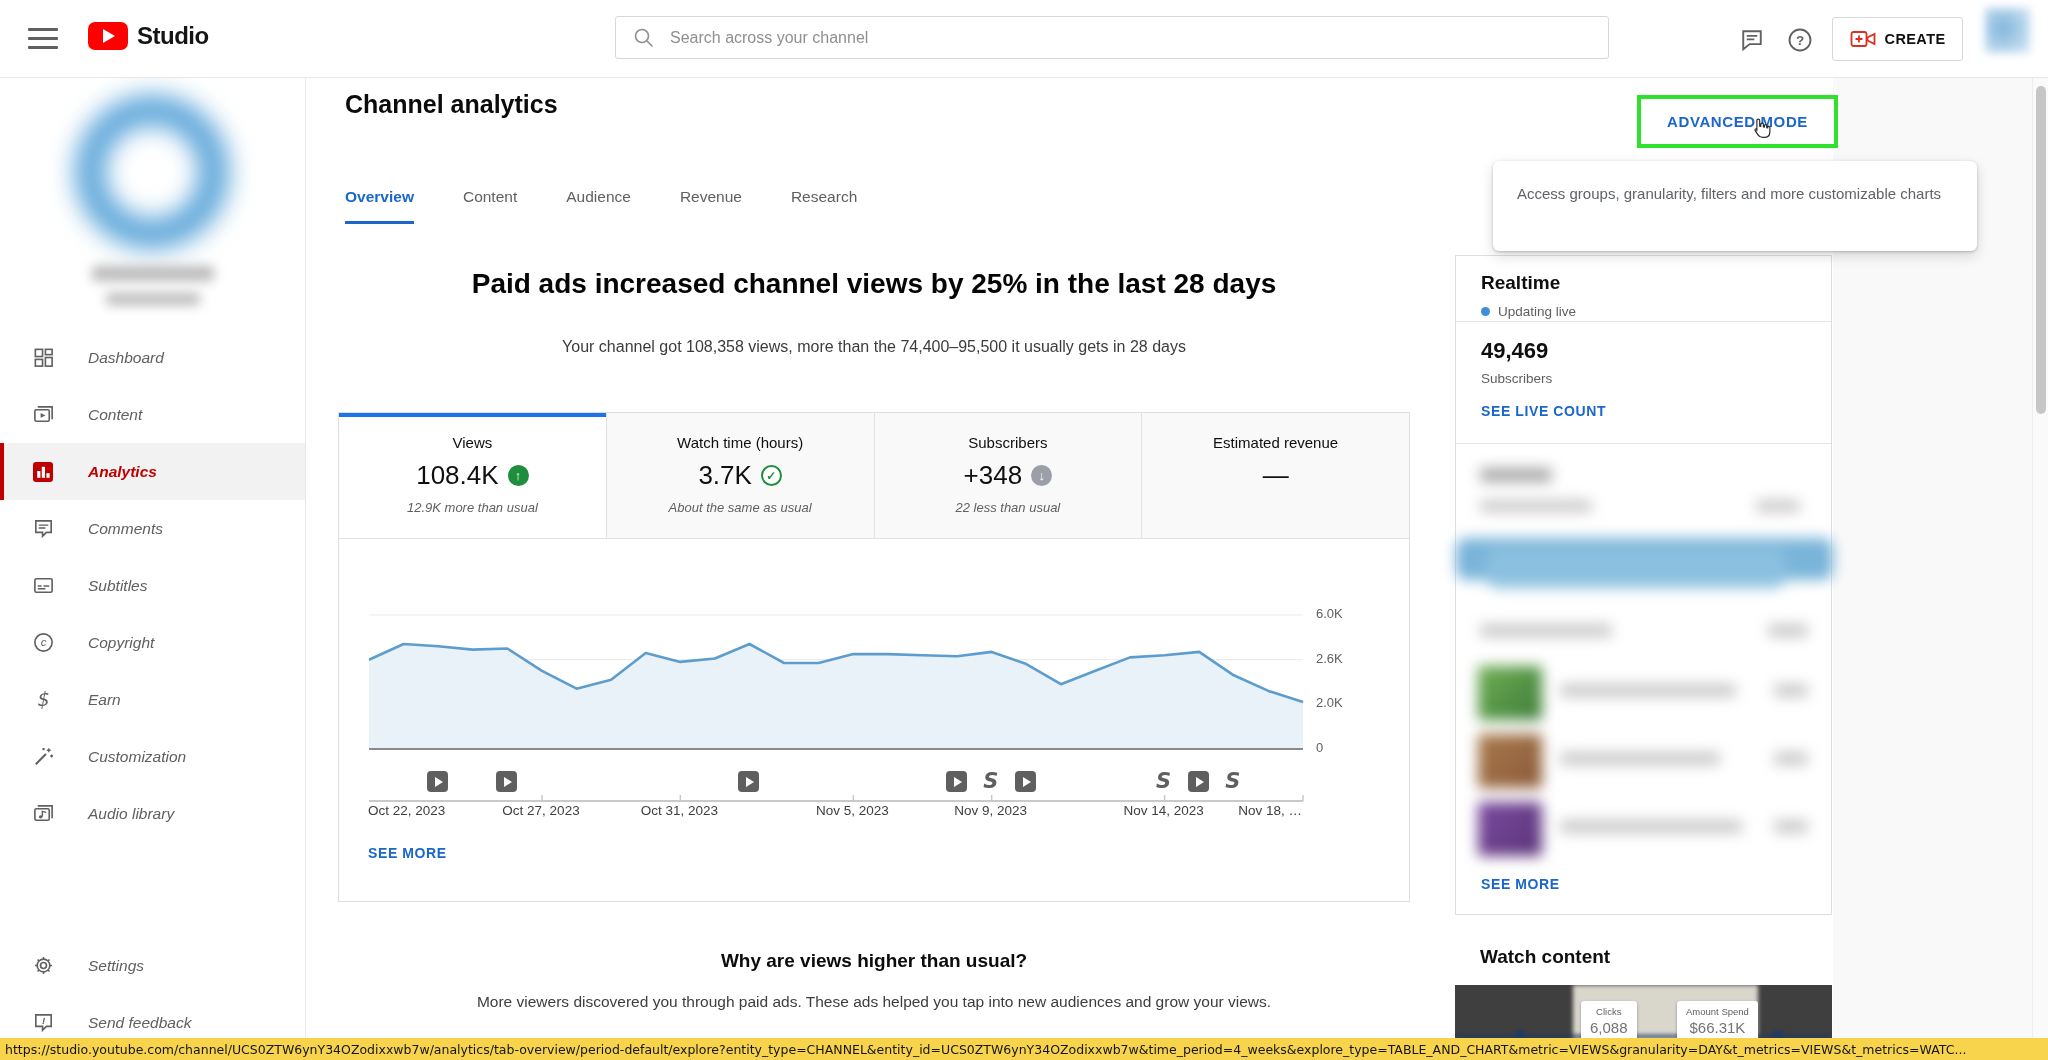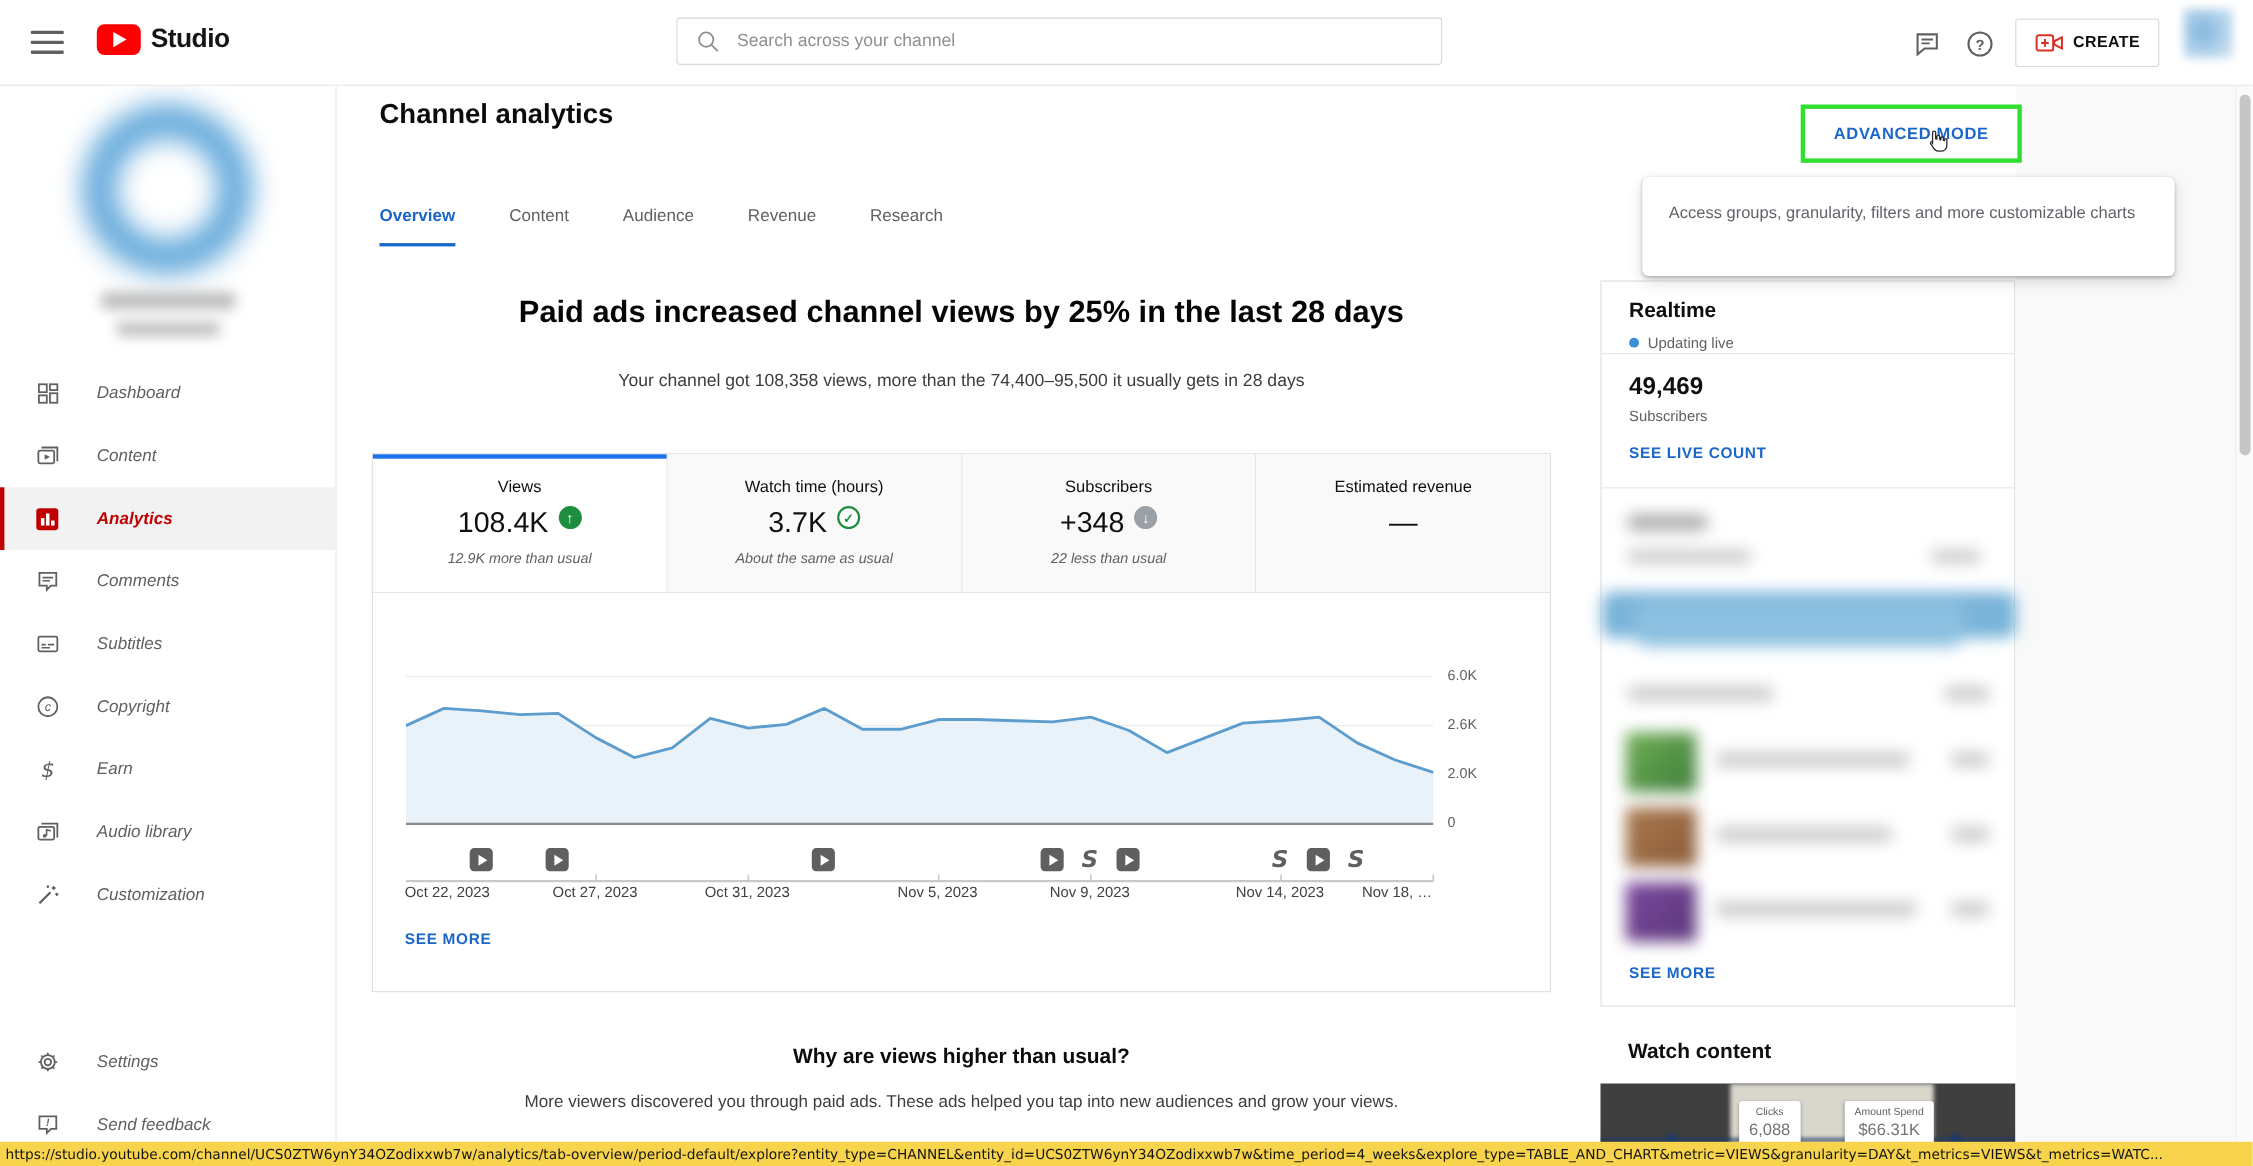--- a/index.html
+++ b/index.html
@@ -7,21 +7,21 @@
   body { font-family:"Liberation Sans", sans-serif; background:#fff; position:relative; color:#0f0f0f; }
 
   
   #topbar { position:absolute; left:0; top:0; width:2048px; height:78px; background:#fff; border-bottom:1px solid #e7e7e7; z-index:30; }
   #hamburger { position:absolute; left:28px; top:28px; width:30px; height:22px; cursor:pointer; }
   #hamburger span { display:block; height:3px; background:#606060; margin-bottom:6px; border-radius:1px; }
   #logo { position:absolute; left:88px; top:22px; display:flex; align-items:center; gap:9px; }
   #logo .play { width:40px; height:28px; background:#f00; border-radius:7px; position:relative; }
   #logo .play::after { content:""; position:absolute; left:15px; top:7px; border-left:12px solid #fff; border-top:7px solid transparent; border-bottom:7px solid transparent; }
   #logo .brand { font-size:24px; font-weight:bold; letter-spacing:-0.5px; color:#151515; }
-  #searchbox { position:absolute; left:615px; top:16px; width:696px; height:43px; border:1px solid #d8d8d8; border-radius:3px; background:#fff; display:flex; align-items:center; padding:0 16px; gap:14px; }
+  #searchbox { position:absolute; left:615px; top:16px; width:994px; height:43px; border:1px solid #d8d8d8; border-radius:3px; background:#fff; display:flex; align-items:center; padding:0 16px; gap:14px; }
   #searchbox input { border:none; outline:none; flex:1; font-size:16px; font-family:"Liberation Sans",sans-serif; color:#333; }
   #searchbox input::placeholder { color:#8f8f8f; }
   .tb-icon { position:absolute; top:26px; width:28px; height:28px; color:#606060; }
   #create-btn { position:absolute; left:1832px; top:17px; width:131px; height:44px; border:1px solid #d8d8d8; border-radius:3px; background:#fff; display:flex; align-items:center; justify-content:center; gap:9px; cursor:pointer; }
   #create-btn .lbl { font-size:14.5px; font-weight:bold; letter-spacing:.4px; color:#0f0f0f; }
   #tb-avatar { position:absolute; left:1985px; top:8px; width:45px; height:45px; background:radial-gradient(circle at 40% 45%, #7fb5dc 0%, #a9cde8 45%, #dcebf5 100%); filter:blur(4px); }
 
   
   #sidebar { position:absolute; left:0; top:78px; width:306px; height:960px; background:#fff; border-right:1px solid #e8e8e8; z-index:5;font-style:italic; }
   #ch-avatar { position:absolute; left:76px; top:18px; width:152px; height:152px; border-radius:50%; border:28px solid #4f9ed6; filter:blur(13px); }
@@ -56,21 +56,21 @@
   #subline  { position:absolute; left:338px; top:338px; width:1072px; text-align:center; font-size:16px; color:#3c3c3c; }
 
   
   #card { position:absolute; left:338px; top:412px; width:1072px; height:490px; background:#fff; border:1px solid #dedede; }
   #metrics { display:flex; height:126px; border-bottom:1px solid #e2e2e2; }
   .metric { flex:1; position:relative; background:#f9f9f9; border-right:1px solid #e2e2e2; text-align:center; cursor:pointer; }
   .metric:last-child { border-right:none; }
   .metric.active { background:#fff; }
   .metric.active::before { content:""; position:absolute; left:0; right:0; top:0; height:4px; background:#1a73e8; }
   .metric .m-label { margin-top:21px; font-size:15px; color:#0f0f0f; }
-  .metric .m-value { margin-top:9px; font-size:26px; color:#0f0f0f; display:flex; align-items:flex-start; justify-content:center; gap:9px; }
+  .metric .m-value { margin-top:9px; font-size:26px; color:#0f0f0f; display:flex; align-items:center; justify-content:center; gap:9px; }
   .metric .m-sub { margin-top:9px; font-size:13px; font-style:italic; color:#606060; }
   .ind { width:21px; height:21px; border-radius:50%; display:inline-flex; align-items:center; justify-content:center; font-size:13px; font-weight:bold; }
   .ind.up   { background:#1e8e3e; color:#fff; }
   .ind.down { background:#9aa0a6; color:#fff; }
   .ind.check{ background:#fff; border:2px solid #1e8e3e; color:#1e8e3e; font-size:12px; }
 
   #chart-svg { position:absolute; left:30px; top:190px; }
   .ylab { position:absolute; font-size:13px; color:#606060; z-index:3; }
   .xlab { position:absolute; top:803px; font-size:13.5px; color:#404040; white-space:nowrap; z-index:3; }
   .marker { position:absolute; top:771px; width:21px; height:21px; z-index:3; }
@@ -230,36 +230,36 @@
         <span class="ic">
           <svg width="23" height="23" viewBox="0 0 24 24">
             <text x="12" y="19" text-anchor="middle" font-size="20" font-family="DejaVu Sans" fill="#606060">$</text>
           </svg>
         </span>
         <span class="lb">Earn</span>
       </div>
       <div class="mi">
         <span class="ic">
           <svg width="23" height="23" viewBox="0 0 24 24">
+            <path d="M4 20L14.5 9.5" stroke="#606060" stroke-width="2.2"></path>
+            <path d="M17.5 3.5v4 M15.5 5.5h4 M20.5 10v3 M19 11.5h3 M12 3v2.5 M10.8 4.2h2.5" stroke="#606060" stroke-width="1.4"></path>
+          </svg>
+        </span>
+        <span class="lb">Customization</span>
+      </div>
+      <div class="mi">
+        <span class="ic">
+          <svg width="23" height="23" viewBox="0 0 24 24">
             <path d="M6 4h15v13" fill="none" stroke="#606060" stroke-width="1.7"></path>
             <rect x="3" y="7" width="15" height="12" rx="1.5" fill="none" stroke="#606060" stroke-width="1.7"></rect>
             <circle cx="9" cy="15.5" r="1.8" fill="#606060"></circle>
             <path d="M10.8 15.5V9.8l4 1" stroke="#606060" stroke-width="1.5" fill="none"></path>
           </svg>
         </span>
         <span class="lb">Audio library</span>
-      </div>
-      <div class="mi">
-        <span class="ic">
-          <svg width="23" height="23" viewBox="0 0 24 24">
-            <path d="M4 20L14.5 9.5" stroke="#606060" stroke-width="2.2"></path>
-            <path d="M17.5 3.5v4 M15.5 5.5h4 M20.5 10v3 M19 11.5h3 M12 3v2.5 M10.8 4.2h2.5" stroke="#606060" stroke-width="1.4"></path>
-          </svg>
-        </span>
-        <span class="lb">Customization</span>
       </div>
     </div>
   <div id="menu-footer">
       <div class="mi">
         <span class="ic">
           <svg width="23" height="23" viewBox="0 0 24 24">
             <circle cx="12" cy="12" r="3.1" fill="none" stroke="#606060" stroke-width="1.7"></circle>
             <circle cx="12" cy="12" r="6.6" fill="none" stroke="#606060" stroke-width="1.7"></circle>
             <path d="M12 3.2v2.2 M12 18.6v2.2 M3.2 12h2.2 M18.6 12h2.2 M5.8 5.8l1.6 1.6 M16.6 16.6l1.6 1.6 M18.2 5.8l-1.6 1.6 M7.4 16.6l-1.6 1.6" stroke="#606060" stroke-width="1.6"></path>
           </svg>

